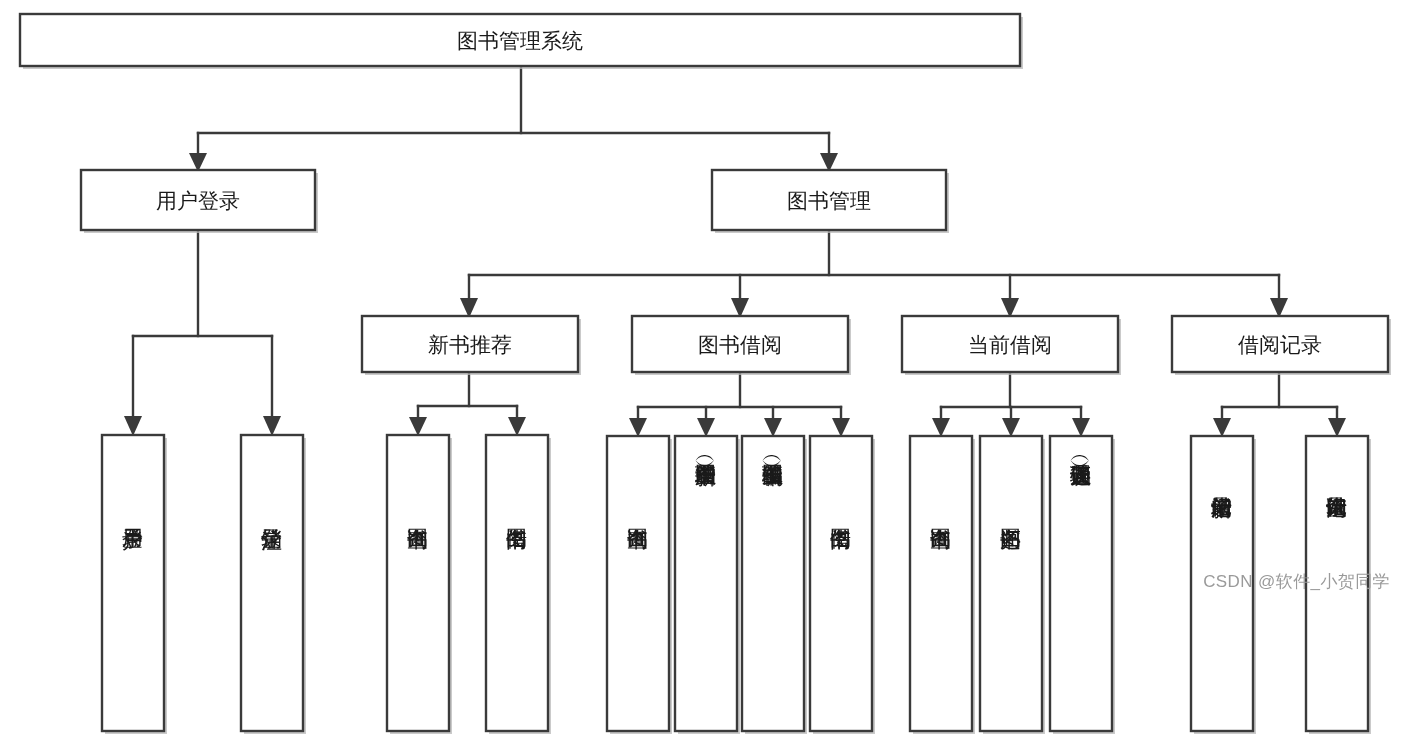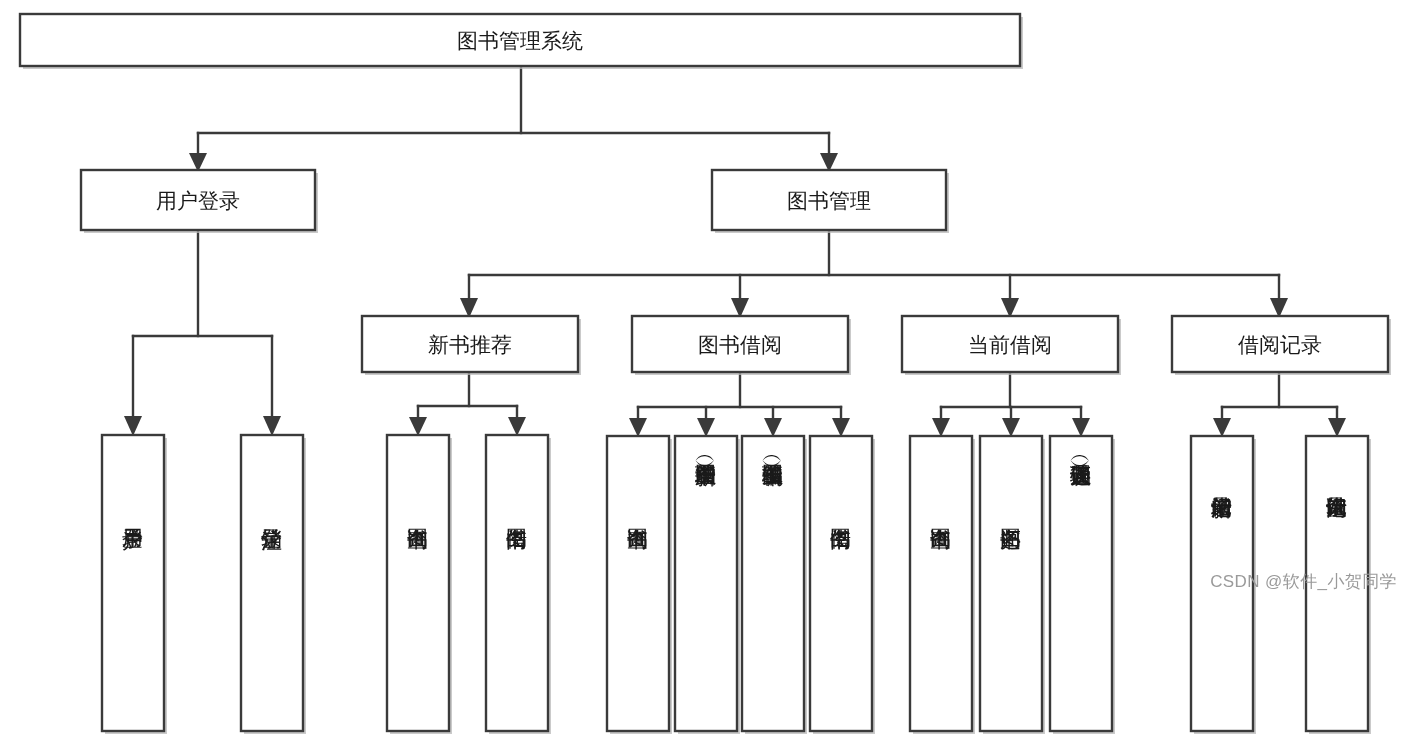--- a/index.html
+++ b/index.html
@@ -53,21 +53,21 @@
     dominant-baseline: middle;
   }
   .node-label-vertical {
     font-family: "Liberation Sans", "DejaVu Sans", sans-serif;
     fill: #1a1a1a;
     font-size: 21px;
     text-anchor: middle;
   }
   .watermark {
     position: absolute;
-    right: 8px;
+    right: 15px;
     bottom: 4px;
     font-family: "Liberation Sans", "DejaVu Sans", sans-serif;
     font-size: 17px;
     color: #9a9a9a;
     letter-spacing: 0.4px;
     white-space: nowrap;
     text-align: center;
   }
 </style>
 </head>

